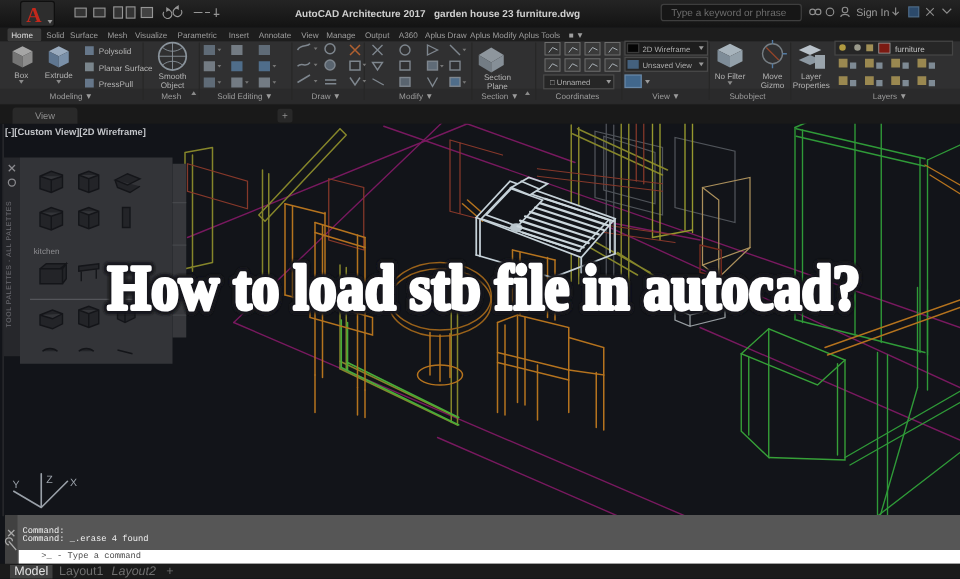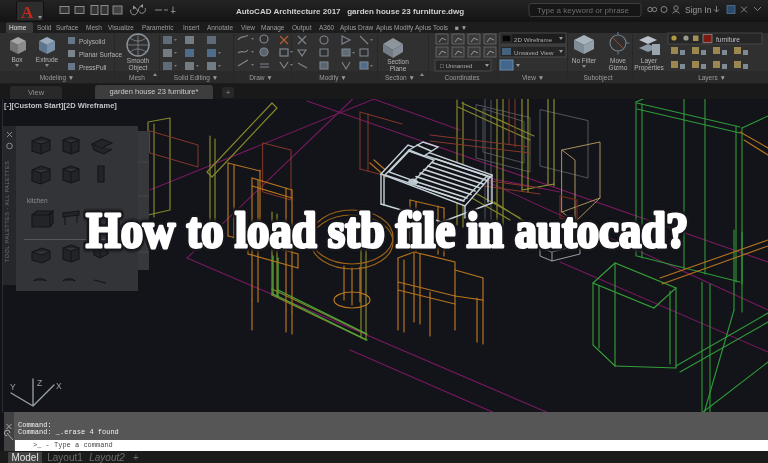--- a/index.html
+++ b/index.html
@@ -174,24 +174,23 @@
       <text x="56" y="389">X</text>
 </g>
 </svg>
 
 <div id="titlebar" class="abs"></div>
 <div id="tabrow" class="abs"></div>
 <div id="ribbon" class="abs"></div>
 <div id="riblabels" class="abs"></div>
 <div id="filetabs" class="abs">
   <div id="ftab1">View</div>
-  <div id="ftab2">garden house 23 furniture*</div>
   <div id="ftabplus">+</div>
 </div>
-<div id="vplabel" class="abs">[-][Custom Start][2D Wireframe]</div>
+<div id="vplabel" class="abs">[-][Custom View][2D Wireframe]</div>
 <div id="pal-spine" class="abs"></div>
 <div id="pal-tabs" class="abs"></div>
 <div id="pal-body" class="abs"></div>
 <div id="cmdpanel" class="abs"></div>
 <div id="cmdspine" class="abs"></div>
 <div id="cmdinput" class="abs">&gt;_ - Type a command</div>
 <div id="cmdtext" class="abs">Command:
 Command: _.erase 4 found</div>
 <div id="statusbar" class="abs">
   <div class="stab" style="left:8px;width:34px;background:#404040;color:#e2e2e2;">Model</div>

